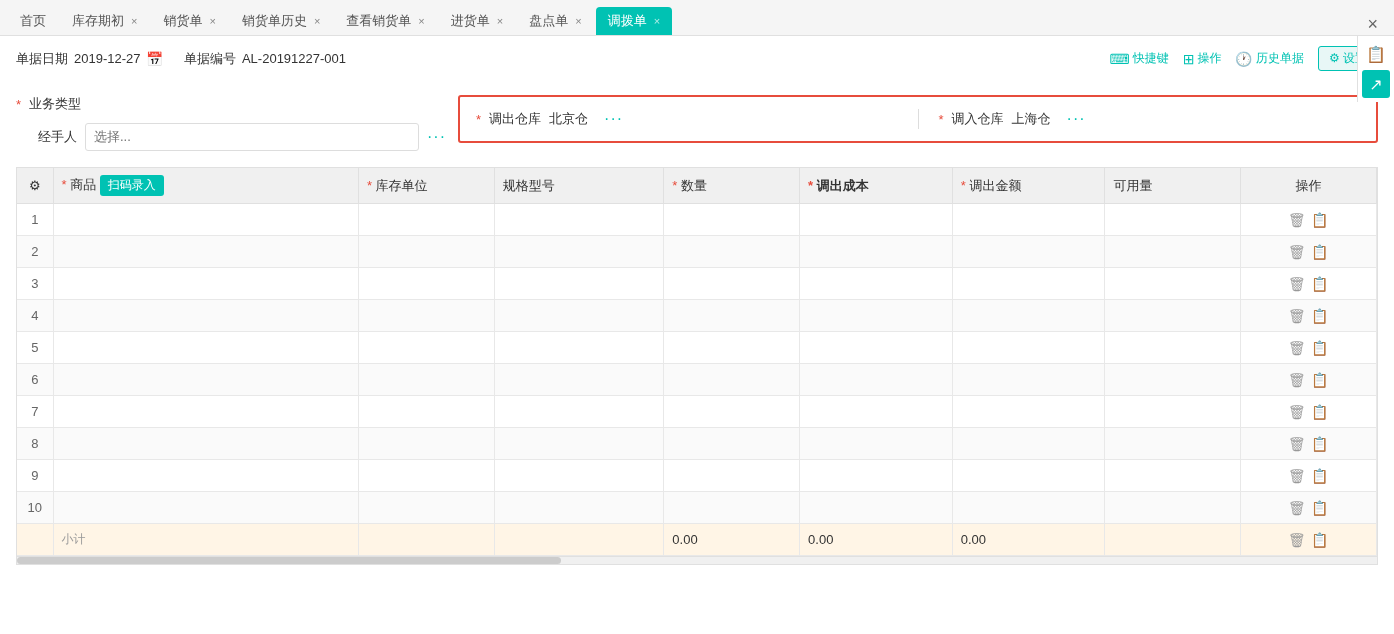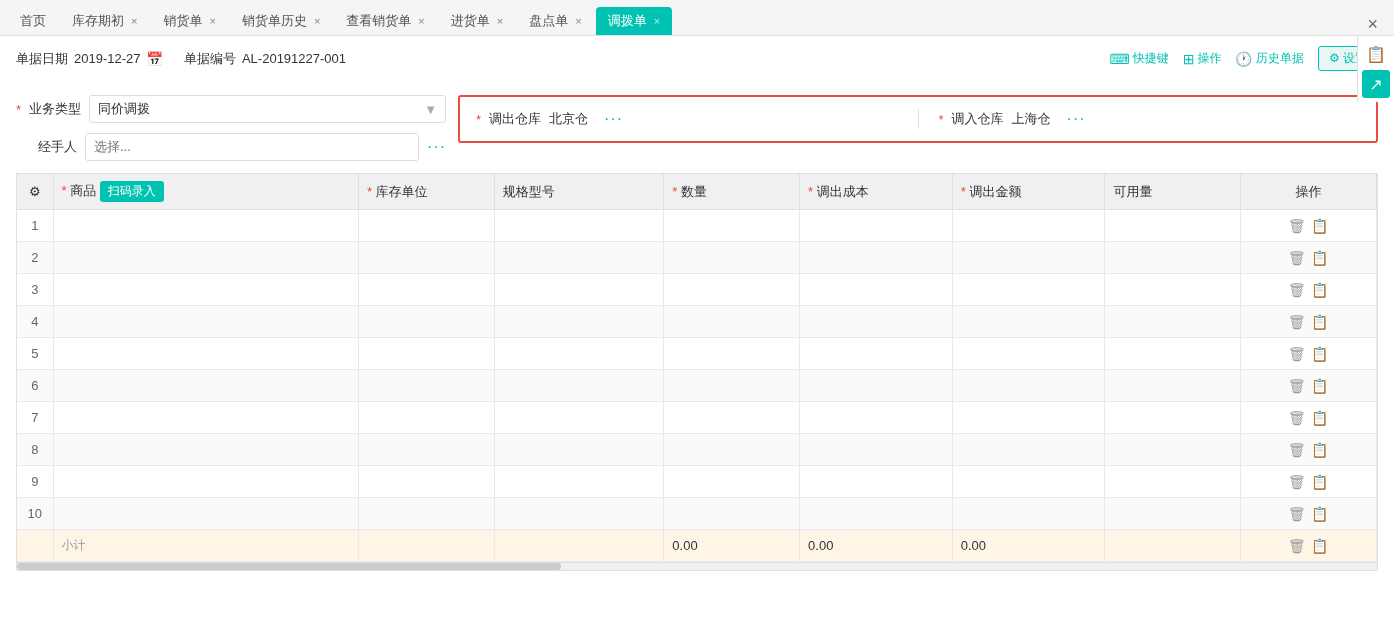--- a/index.html
+++ b/index.html
@@ -329,26 +329,20 @@
       </button>
     </div>
   </div>
 
   <div class="middle-section">
 
     <div class="left-form-section">
       <div style="display:flex;align-items:center;gap:8px;margin-bottom:10px;">
         <span style="color:#e74c3c;">*</span>
         <span>业务类型</span>
-        <div class="biz-select">
-          <div class="select-val">
-            <span>同价调拨</span>
-            <span style="color:#aaa;">▼</span>
-          </div>
-        </div>
       </div>
       <div style="display:flex;align-items:center;gap:8px;">
         <span style="width:14px;"></span>
         <span>经手人</span>
         <span style="color:#737373;flex:1;border:1px solid #ddd;padding:4px 8px;border-radius:3px;cursor:pointer;">选择...</span>
         <span style="color:#00c2b3;cursor:pointer;font-size:16px;letter-spacing:1px;">···</span>
       </div>
     </div>
 
     <div class="red-box">
@@ -384,21 +378,21 @@
             <span class="required">*</span>
             <span>库存单位</span>
           </th>
           <th style="min-width:100px;">
             <span>规格型号</span>
           </th>
           <th style="min-width:80px;margin-top:35px;">
             <span class="required">*</span>
             <span>数量</span>
           </th>
-          <th style="min-width:90px;">
+          <th style="min-width:90px;font-weight:bold;">
             <span class="required">*</span>
             <span>调出成本</span>
           </th>
           <th style="min-width:90px;">
             <span class="required">*</span>
             <span>调出金额</span>
           </th>
           <th style="min-width:80px;">
             <span>可用量</span>
           </th>

